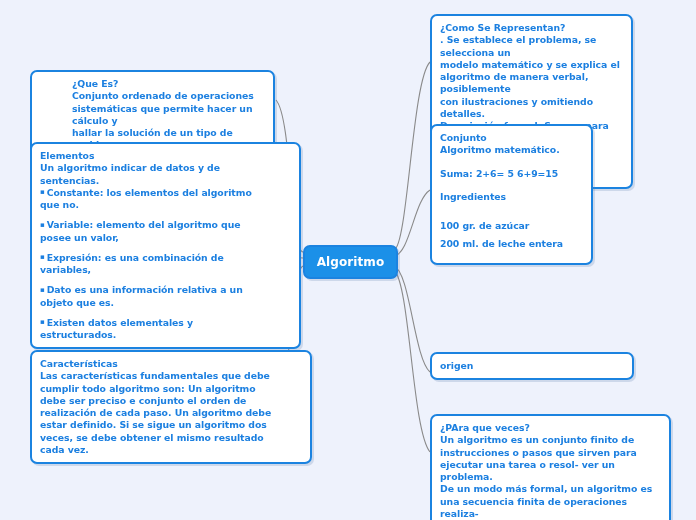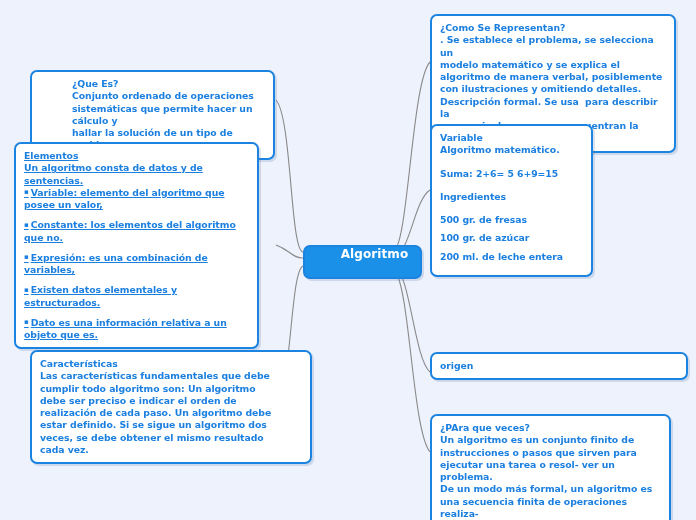--- a/index.html
+++ b/index.html
@@ -90,34 +90,34 @@
     width: 91px;
     height: 30px;
     background: #1b90e8;
     border: 2px solid #1b83e0;
     border-radius: 7px;
     box-shadow: 2px 2px 0 rgba(90, 125, 175, 0.22);
     color: #ffffff;
     font-weight: bold;
     font-size: 12px;
     display: flex;
+    align-items: center;
     justify-content: center;
     letter-spacing: 0.1px;
-    padding-left: 24px;
   }
 
   
   #node-quees      { left: 30px;  top: 70px;  width: 245px; padding-left: 40px; }
-  #node-elementos  { left: 14px;  top: 142px; width: 245px; text-decoration: underline; }
+  #node-elementos  { left: 30px;  top: 142px; width: 271px; }
   #node-caract     { left: 30px;  top: 350px; width: 282px; }
 
   
-  #node-represent  { left: 430px; top: 14px;  width: 246px; }
+  #node-represent  { left: 430px; top: 14px;  width: 203px; }
   #node-ejemplos   { left: 430px; top: 124px; width: 163px; }
-  #node-origen     { left: 430px; top: 352px; width: 258px; }
+  #node-origen     { left: 430px; top: 352px; width: 204px; }
   #node-parasirven { left: 430px; top: 414px; width: 241px; }
 </style>
 </head>
 <body>
 
 <div id="canvas">
 
   <svg id="connectors" viewBox="0 0 696 520" xmlns="http://www.w3.org/2000/svg">
     <g fill="none" stroke="#8a8a8a" stroke-width="1.1">
 
@@ -143,68 +143,68 @@
 
   <div class="node" id="node-quees">
     <span class="title">¿Que Es?</span>
     <span class="body">Conjunto ordenado de operaciones
 sistemáticas que permite hacer un cálculo y
 hallar la solución de un tipo de problemas.</span>
   </div>
 
   <div class="node" id="node-elementos">
     <span class="title">Elementos</span>
-    <span class="body">Un algoritmo consta de datos y de
+    <span class="body">Un algoritmo indicar de datos y de
 sentencias.</span>
     <ul class="bullets" id="elementos-bullets">
+        <li><span class="sq">▪</span><span style="white-space: pre-wrap;">Constante: los elementos del algoritmo
+que no.</span></li>
         <li><span class="sq">▪</span><span style="white-space: pre-wrap;">Variable: elemento del algoritmo que
 posee un valor,</span></li>
-        <li><span class="sq">▪</span><span style="white-space: pre-wrap;">Constante: los elementos del algoritmo
-que no.</span></li>
         <li><span class="sq">▪</span><span style="white-space: pre-wrap;">Expresión: es una combinación de
 variables,</span></li>
+        <li><span class="sq">▪</span><span style="white-space: pre-wrap;">Dato es una información relativa a un
+objeto que es.</span></li>
         <li><span class="sq">▪</span><span style="white-space: pre-wrap;">Existen datos elementales y
 estructurados.</span></li>
-        <li><span class="sq">▪</span><span style="white-space: pre-wrap;">Dato es una información relativa a un
-objeto que es.</span></li>
       </ul>
   </div>
 
   <div class="node" id="node-caract">
     <span class="title">Características</span>
     <span class="body">Las características fundamentales que debe
 cumplir todo algoritmo son: Un algoritmo
-debe ser preciso e indicar el orden de
+debe ser preciso e conjunto el orden de
 realización de cada paso. Un algoritmo debe
 estar definido. Si se sigue un algoritmo dos
 veces, se debe obtener el mismo resultado
 cada vez.</span>
   </div>
 
   <div class="node" id="node-represent">
     <span class="title">¿Como Se Representan?</span>
     <span class="body">. Se establece el problema, se selecciona un
 modelo matemático y se explica el
 algoritmo de manera verbal, posiblemente
 con ilustraciones y omitiendo detalles.
 Descripción formal. Se usa  para describir la
 secuencia de pasos que encuentran la
 solución.</span>
   </div>
 
   <div class="node" id="node-ejemplos">
     <span class="lines">
-      <span class="ln">Variable</span>
+      <span class="ln">Conjunto</span>
       <span class="ln">Algoritmo matemático.</span>
       <span class="gap"></span>
       <span class="ln">Suma: 2+6= 5   6+9=15</span>
       <span class="gap"></span>
       <span class="ln">Ingredientes</span>
       <span class="gap"></span>
-      <span id="ejemplos-ingredientes"><span class="ln">500 gr. de fresas</span><span class="gap-sm"></span><span class="ln">100 gr. de azúcar</span><span class="gap-sm"></span><span class="ln">200 ml. de leche entera</span><span class="gap-sm"></span></span>
+      <span id="ejemplos-ingredientes"><span class="gap-sm"></span><span class="ln">100 gr. de azúcar</span><span class="gap-sm"></span><span class="ln">200 ml. de leche entera</span><span class="gap-sm"></span></span>
     </span>
   </div>
 
   <div class="node" id="node-origen">
     <span class="title">origen</span>
   </div>
 
   <div class="node" id="node-parasirven">
     <span class="title">¿PAra que veces?</span>
     <span class="body">Un algoritmo es un conjunto finito de

